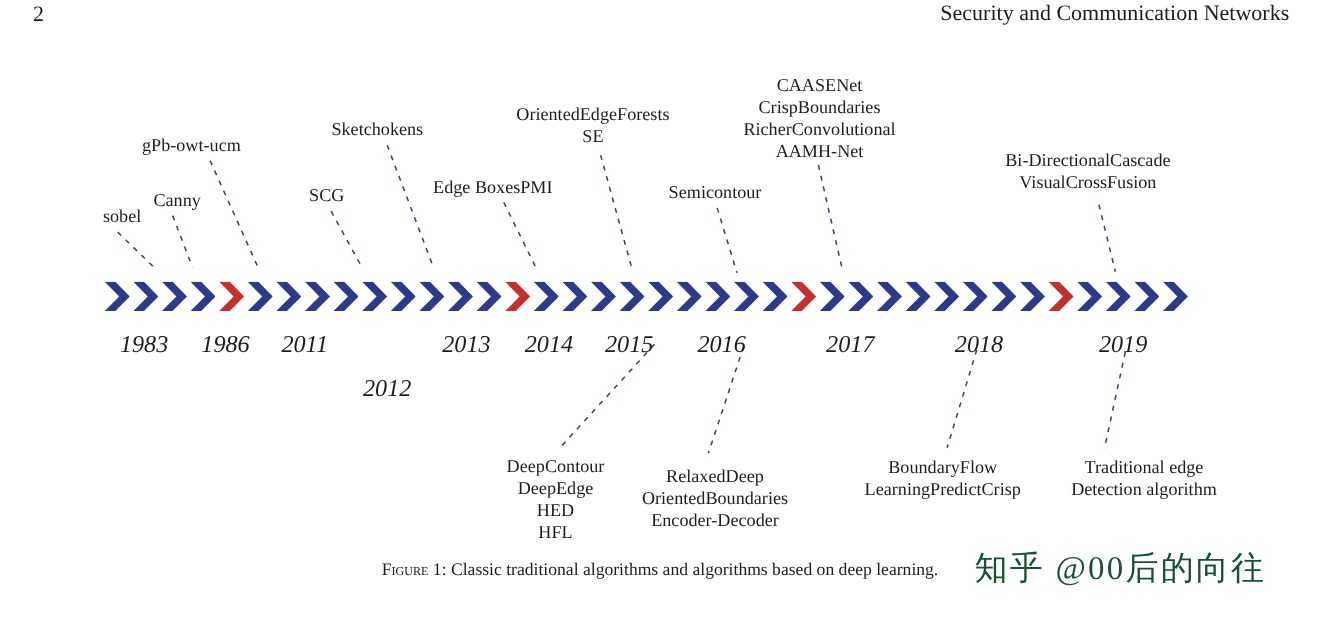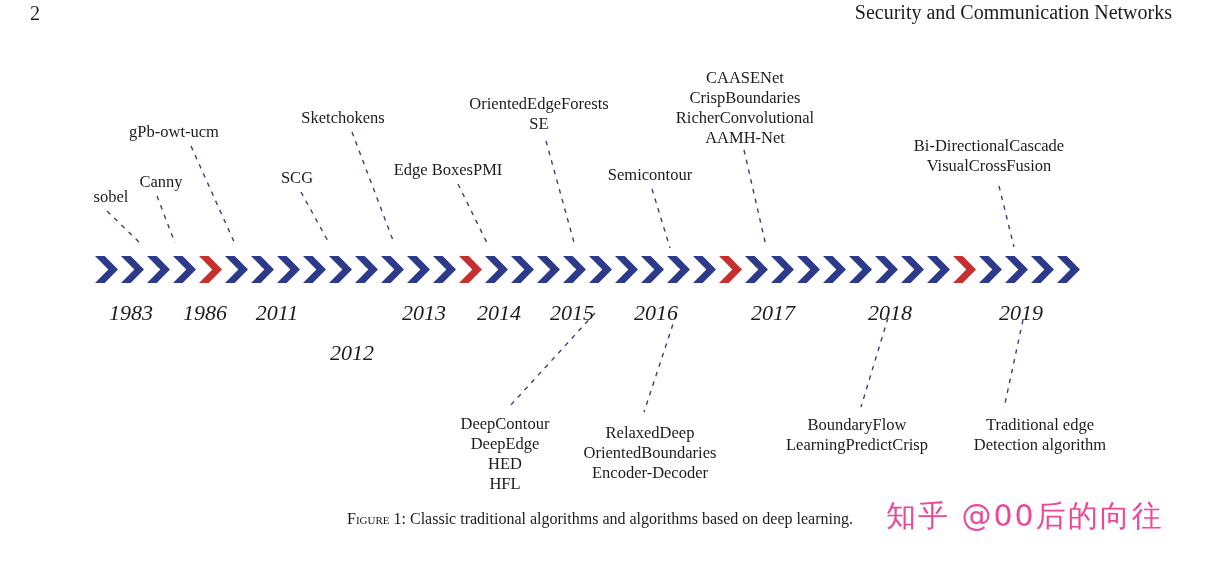--- a/index.html
+++ b/index.html
@@ -143,15 +143,15 @@
         <div class="anno" style="left: 857px; top: 415px;">BoundaryFlow
 LearningPredictCrisp</div>
         <div class="anno" style="left: 1040px; top: 415px;">Traditional edge
 Detection algorithm</div>
       </div>
 
     <div class="caption">
       <span class="figcap-label">Figure 1:</span><span> Classic traditional algorithms and algorithms based on deep learning.</span>
     </div>
 
-    <div class="watermark" style="color: #ec4899;">知乎 @00后的向往</div>
+    <div class="watermark" style="color: #14532d; font-family: Liberation Serif, serif;">知乎 @00后的向往</div>
   </div>
 </div>
 
 </body></html>

